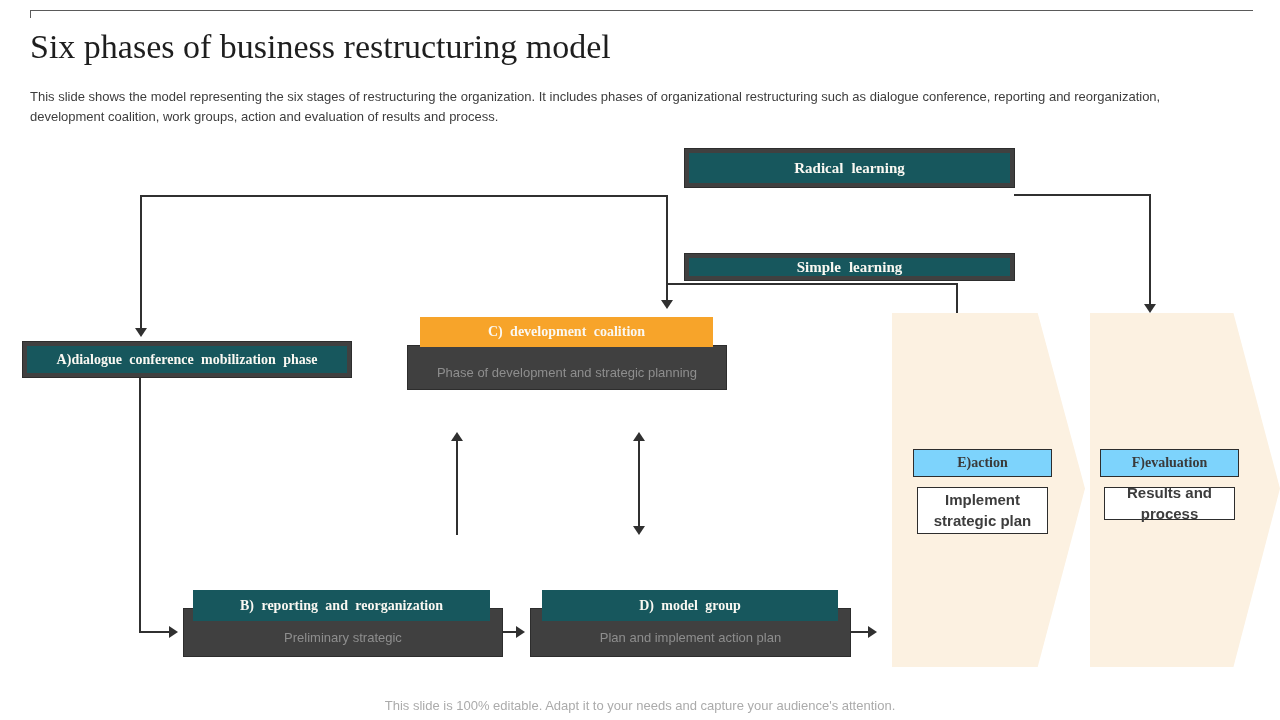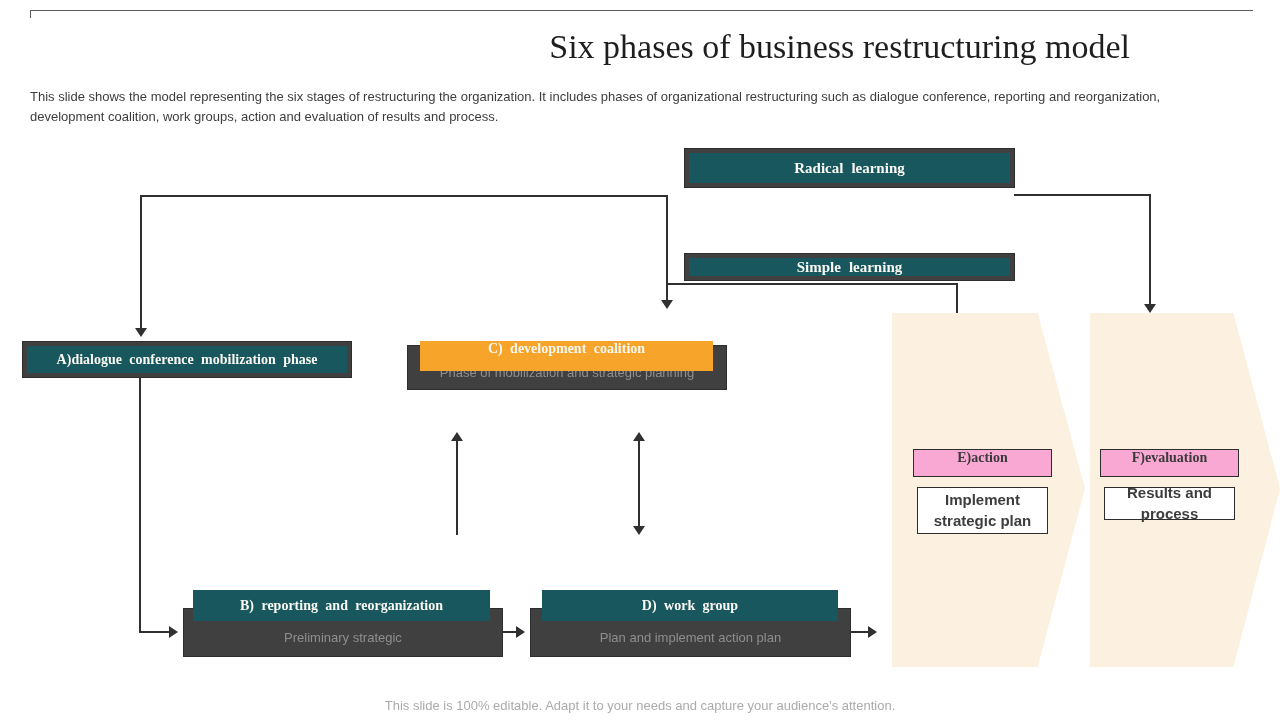--- a/index.html
+++ b/index.html
@@ -10,39 +10,39 @@
   #slide{
     position:relative; width:1280px; height:720px; background:#ffffff; overflow:hidden;
     font-family:"Liberation Sans", sans-serif;
   }
   .abs{position:absolute;}
   
   .top-rule{left:30px; top:10px; width:1223px; height:8px;
     border-top:1px solid #5a5a5a; border-left:1px solid #5a5a5a;}
   
   .title{left:30px; top:28px; width:1100px;
-    font-family:"Liberation Serif", serif; font-size:34px; font-weight:400; color:#1e1e1e;text-align:right;}
+    font-family:"Liberation Serif", serif; font-size:34px; font-weight:400; color:#1e1e1e;}
   .desc{left:30px; top:87px; width:1200px; font-size:13px; line-height:1.5; color:#3d3d3d;}
   
   .outer-box{background:#404040; border:1px solid var(--border);}
   .teal-box{background:var(--teal); display:flex; align-items:center; justify-content:center;}
   .hdr-label{font-family:"Liberation Serif", serif; font-weight:bold; color:#faf8f2; word-spacing:0.28em; white-space:nowrap;}
   .pad4{padding:4px;}
   .inner-fill{width:100%; height:100%;}
   .body-text{font-size:13px; color:#8e8e8e; text-align:center;}
   
   .hline{height:2px; background:var(--line);}
   .vline{width:2px; background:var(--line);}
   .ah{width:0; height:0;}
   .ah-down{border-left:6px solid transparent; border-right:6px solid transparent; border-top:9px solid var(--line);}
   .ah-up{border-left:6px solid transparent; border-right:6px solid transparent; border-bottom:9px solid var(--line);}
   .ah-right{border-top:6px solid transparent; border-bottom:6px solid transparent; border-left:9px solid var(--line);}
   
   .chevron{background:var(--cream); clip-path:polygon(0 0, 75.5% 0, 100% 49.6%, 75.5% 100%, 0 100%);}
-  .ef-label{background:#f9a8d4; border:1px solid var(--border); display:flex; align-items:flex-start; justify-content:center;
+  .ef-label{background:#7dd3fc; border:1px solid var(--border); display:flex; align-items:center; justify-content:center;
     font-family:"Liberation Serif", serif; font-weight:bold; font-size:14px; color:#3a3a3a;}
   .ef-body{background:#fff; border:1px solid var(--border); display:flex; align-items:center; justify-content:center;
     font-weight:bold; font-size:15px; color:#3d3d3d; text-align:center; line-height:1.35;}
   .footer{left:0; top:698px; width:1280px; text-align:center; font-size:13px; color:#ababab;}
 </style>
 </head>
 <body>
 
 <div id="slide">
 
@@ -82,23 +82,23 @@
     <div class="teal-box inner-fill">
       <span class="hdr-label" style="font-size:14px;">A)dialogue conference mobilization phase</span>
     </div>
   </div>
 
   <div class="abs vline" style="left:139px; top:378px; height:255px;"></div>
   <div class="abs hline" style="left:139px; top:631px; width:30px;"></div>
   <div class="abs ah ah-right" style="left:169px; top:626px;"></div>
 
   <div class="abs outer-box" style="left:407px; top:345px; width:320px; height:45px;">
-    <div class="body-text" style="position:absolute; left:0; right:0; bottom:9px;">Phase of mobilization and strategic planning</div>
+    <div class="body-text" style="position:absolute; left:0; right:0; bottom:9px;">Phase of development and strategic planning</div>
   </div>
-  <div class="abs" style="left:420px; top:341px; width:293px; height:30px; background:var(--orange); display:flex; align-items:flex-start; justify-content:center;">
+  <div class="abs" style="left:420px; top:317px; width:293px; height:30px; background:var(--orange); display:flex; align-items:center; justify-content:center;">
     <span class="hdr-label" style="font-size:14px;">C) development coalition</span>
   </div>
 
   <div class="abs vline" style="left:456px; top:441px; height:94px;"></div>
   <div class="abs ah ah-up" style="left:451px; top:432px;"></div>
 
   <div class="abs vline" style="left:638px; top:441px; height:86px;"></div>
   <div class="abs ah ah-up" style="left:633px; top:432px;"></div>
   <div class="abs ah ah-down" style="left:633px; top:526px;"></div>
 
@@ -109,21 +109,21 @@
     <span class="hdr-label" style="font-size:14px;">B) reporting and reorganization</span>
   </div>
 
   <div class="abs hline" style="left:503px; top:631px; width:13px;"></div>
   <div class="abs ah ah-right" style="left:516px; top:626px;"></div>
 
   <div class="abs outer-box" style="left:530px; top:608px; width:321px; height:49px;">
     <div class="body-text" style="position:absolute; left:0; right:0; bottom:11px;">Plan and implement action plan</div>
   </div>
   <div class="abs teal-box" style="left:542px; top:590px; width:296px; height:31px;">
-    <span class="hdr-label" style="font-size:14px;">D) work group</span>
+    <span class="hdr-label" style="font-size:14px;">D) model group</span>
   </div>
 
   <div class="abs hline" style="left:851px; top:631px; width:17px;"></div>
   <div class="abs ah ah-right" style="left:868px; top:626px;"></div>
 
   <div class="abs chevron" style="left:892px; top:313px; width:193px; height:354px;"></div>
   <div class="abs ef-label" style="left:913px; top:449px; width:139px; height:28px;">
     <span>E)action</span>
   </div>
   <div class="abs ef-body" style="left:917px; top:487px; width:131px; height:47px; padding:2px 8px;">

